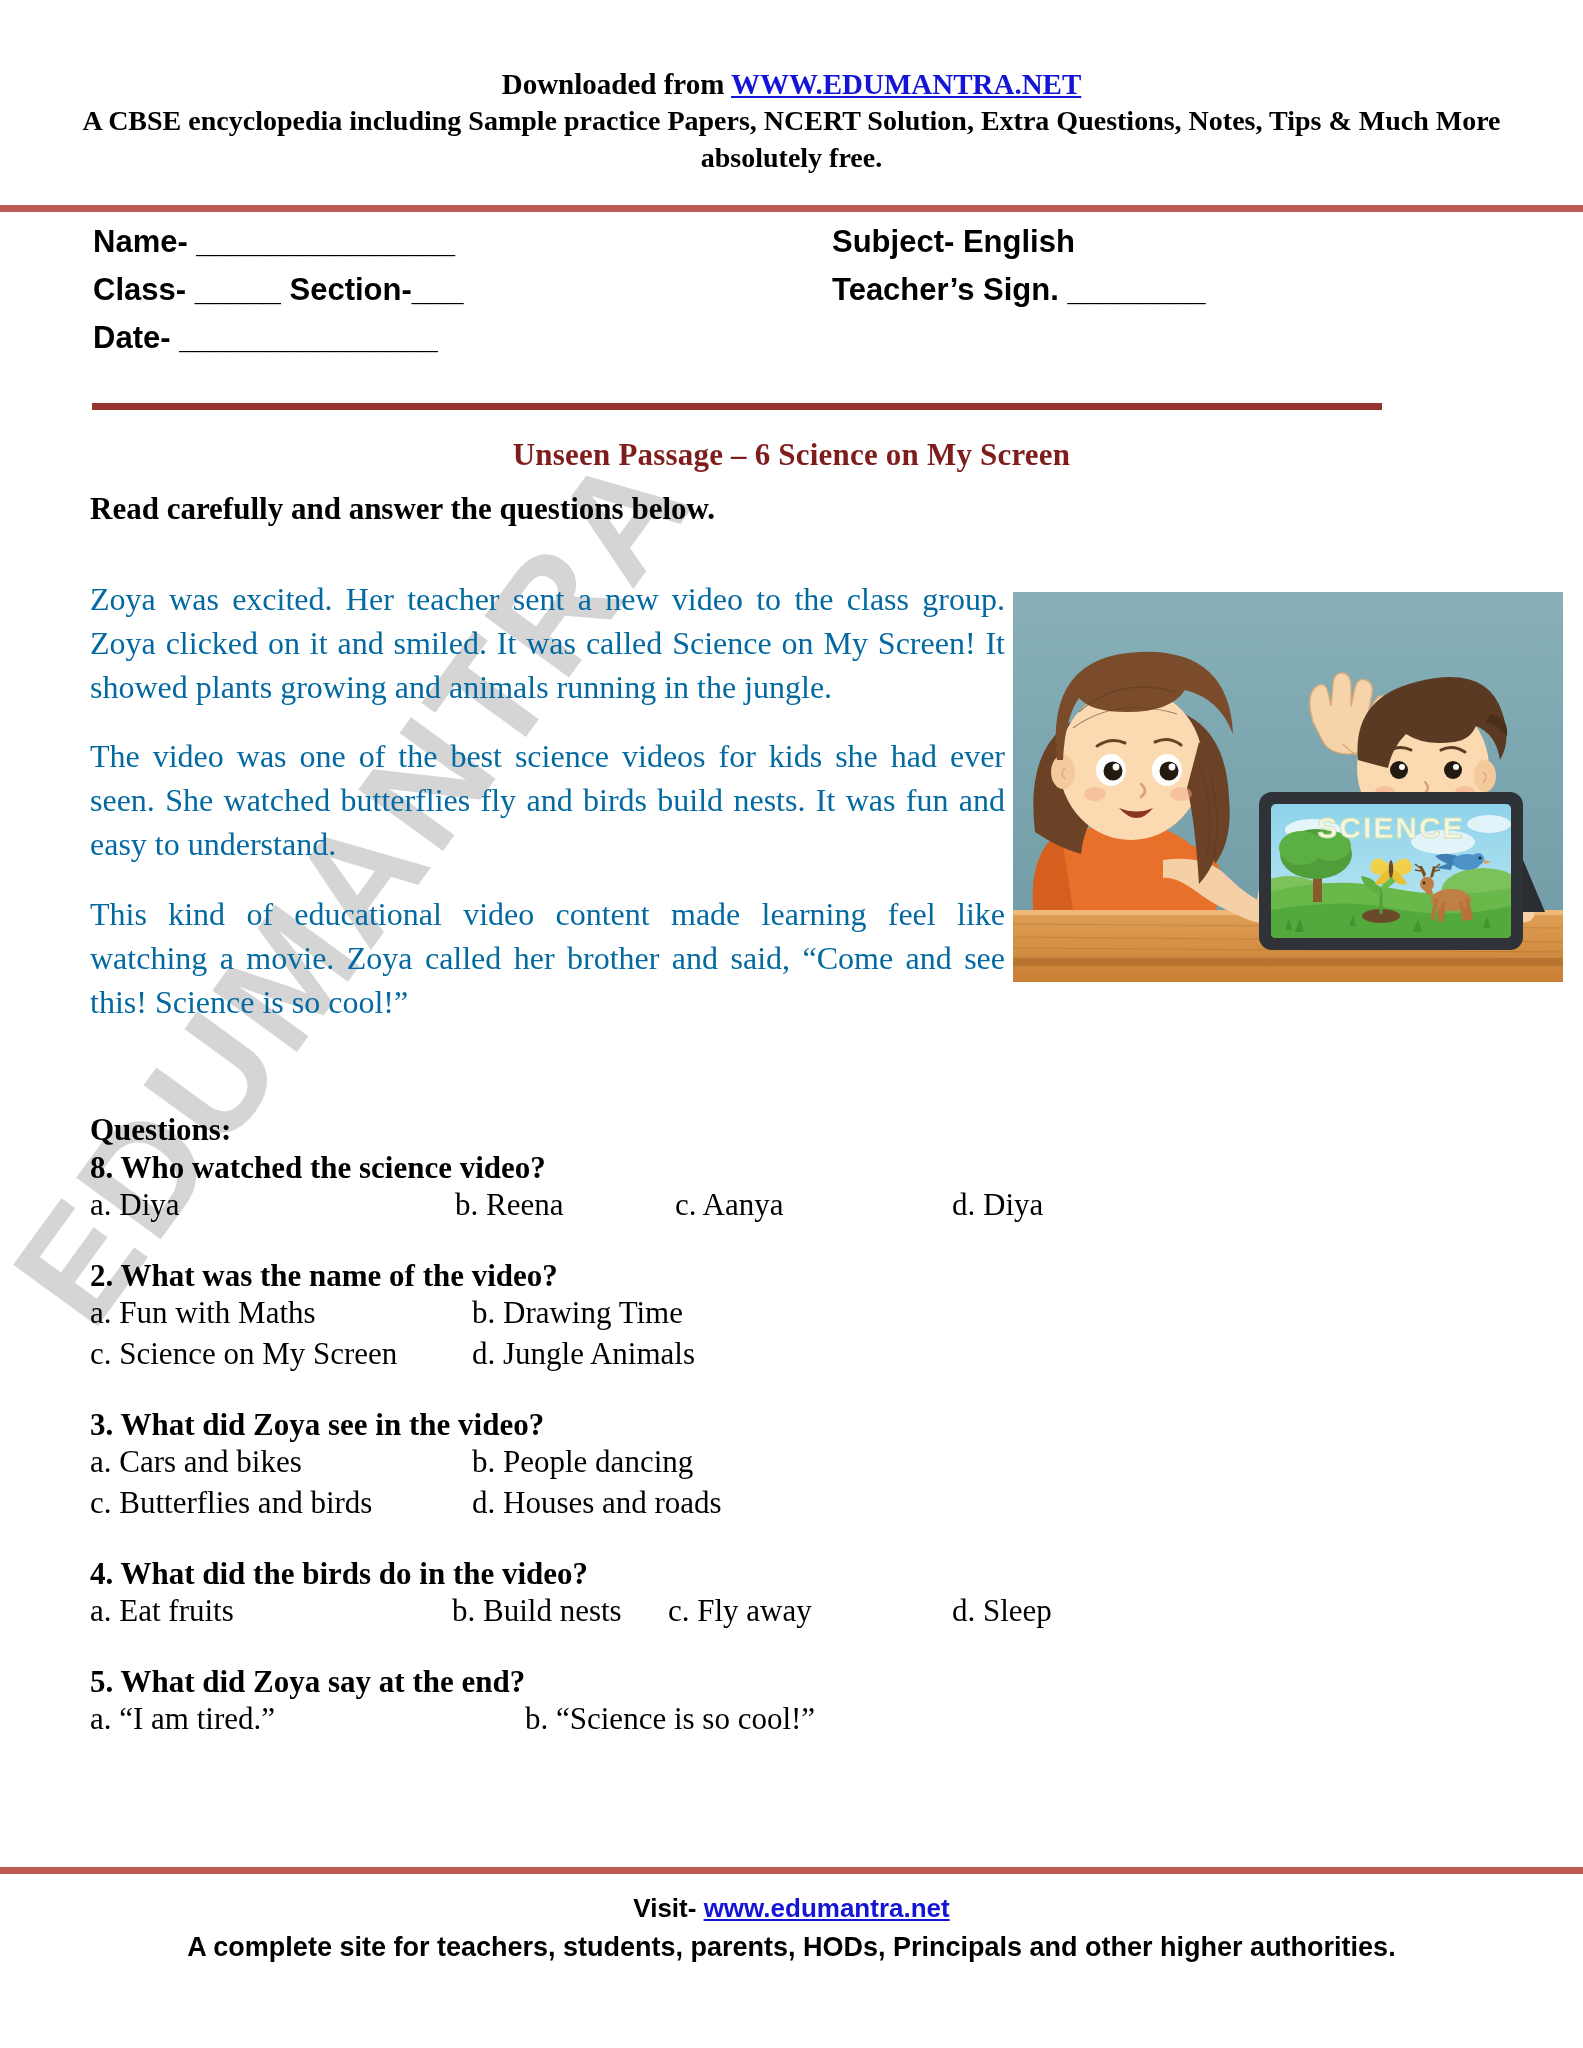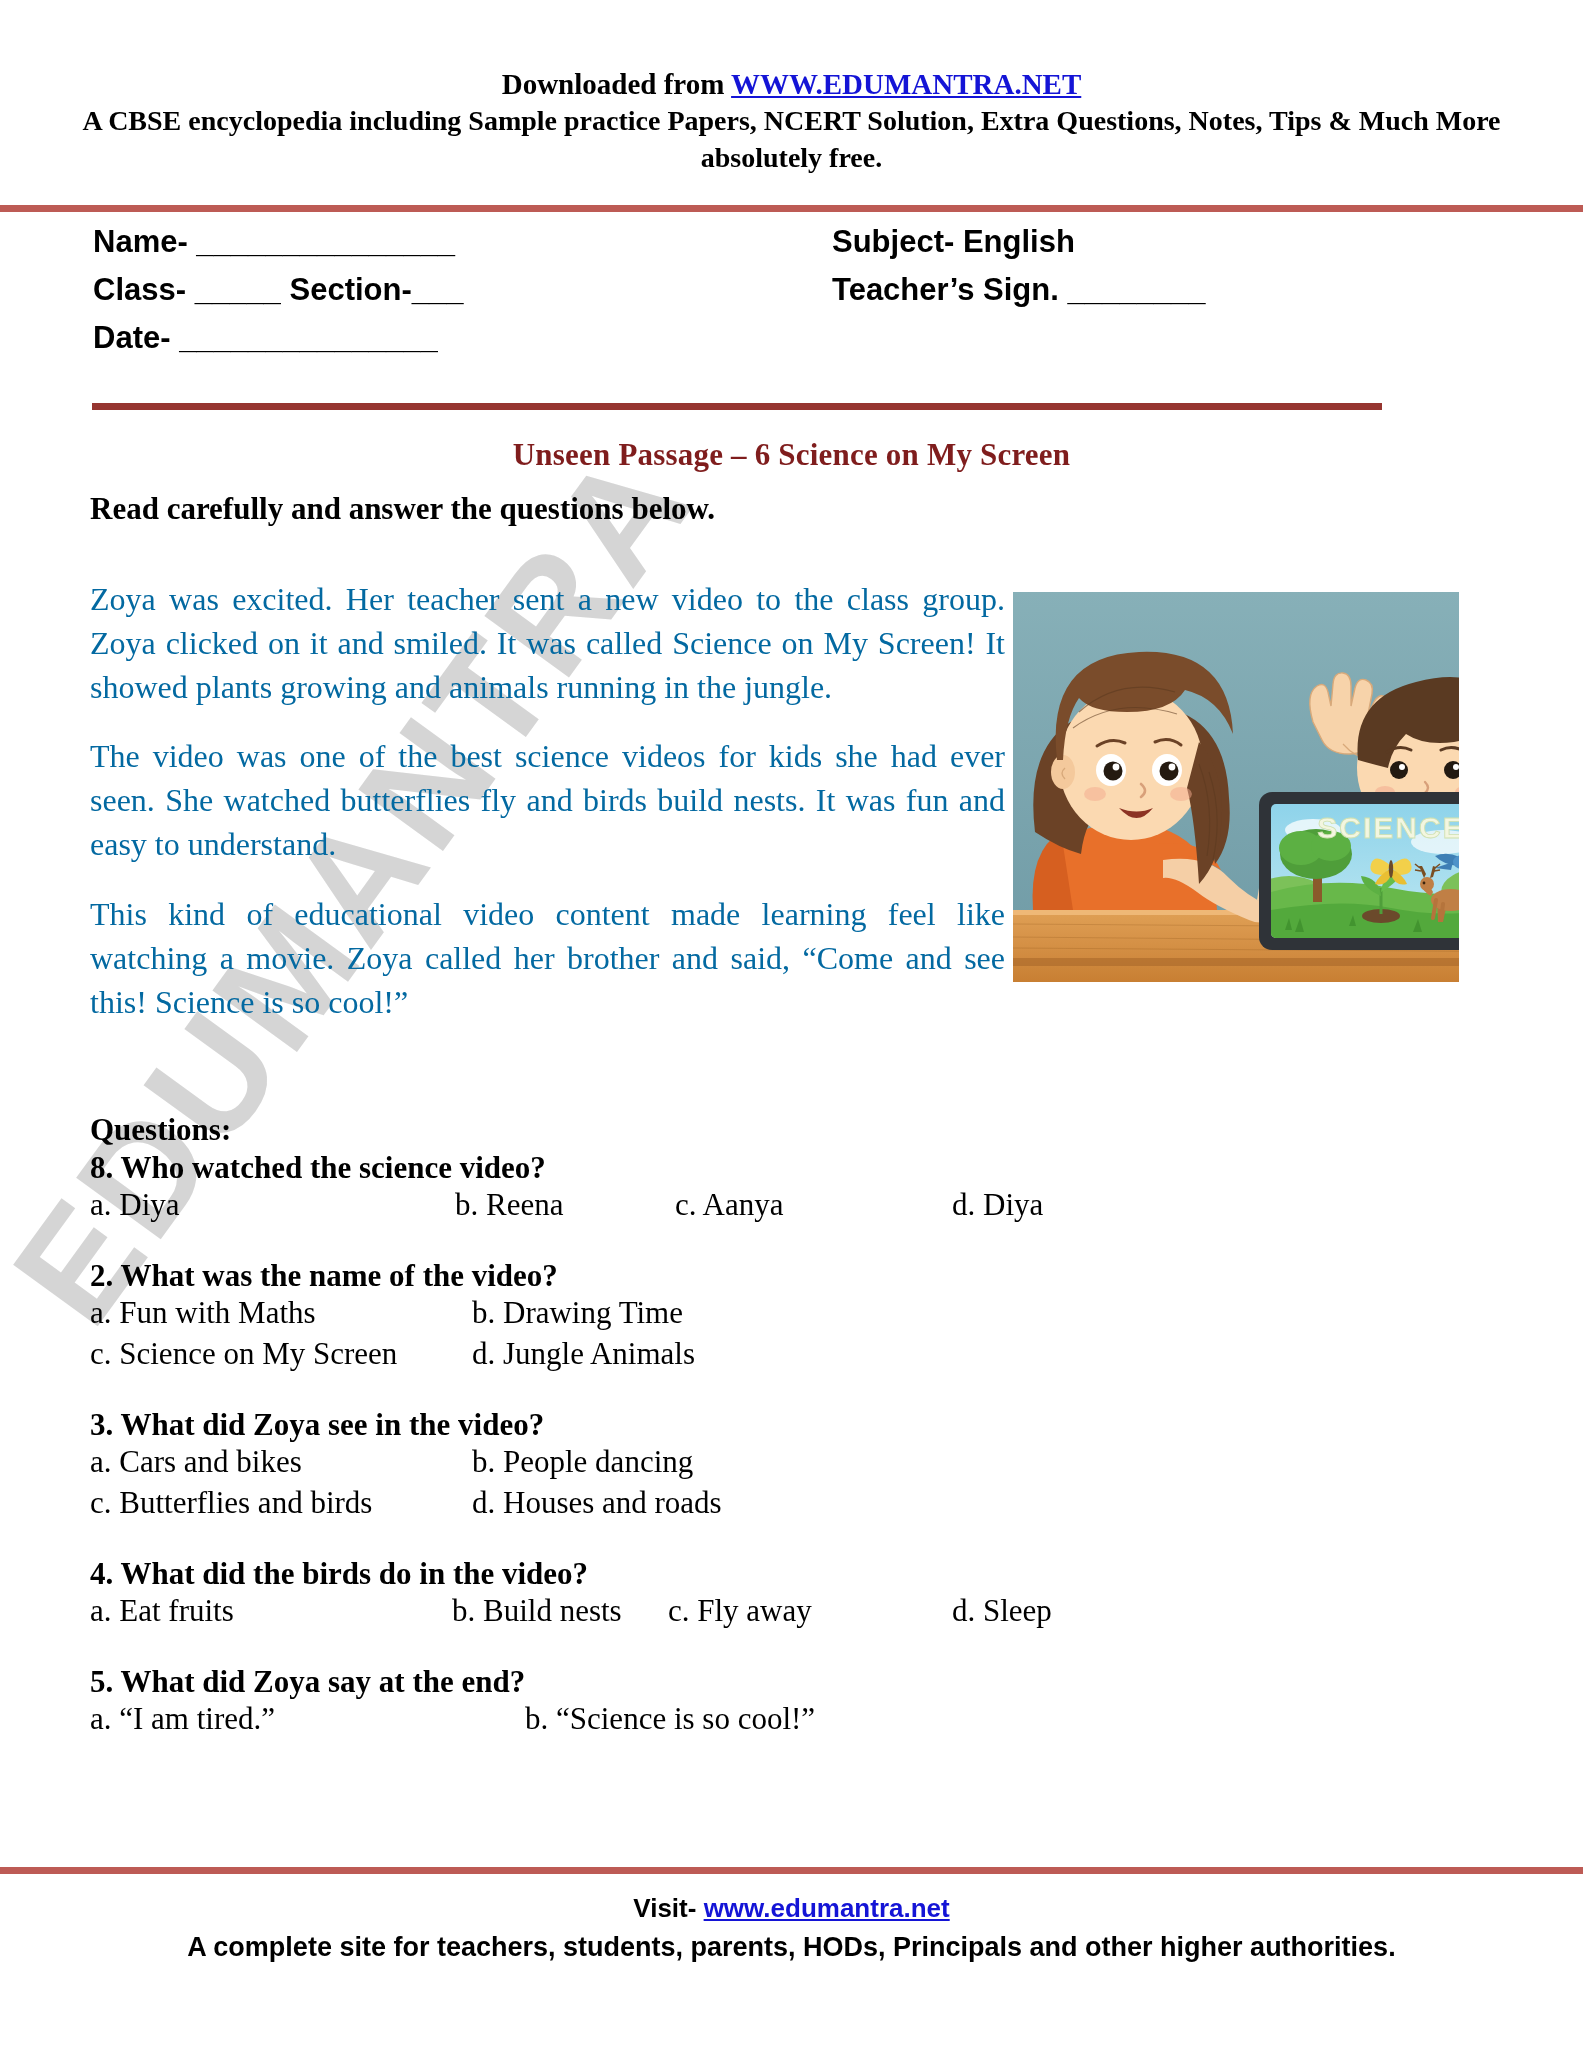--- a/index.html
+++ b/index.html
@@ -145,21 +145,21 @@
     font-weight: 700;
     color: #000;
     z-index: 3;
   }
 
   
   .illustration {
     position: absolute;
     left: 1013px;
     top: 592px;
-    width: 446px;
+    width: 550px;
     height: 390px;
     z-index: 4;
     overflow: hidden;
   }
   .illustration svg { display: block; }
 
   
   .passage {
     position: absolute;
     left: 90px;

